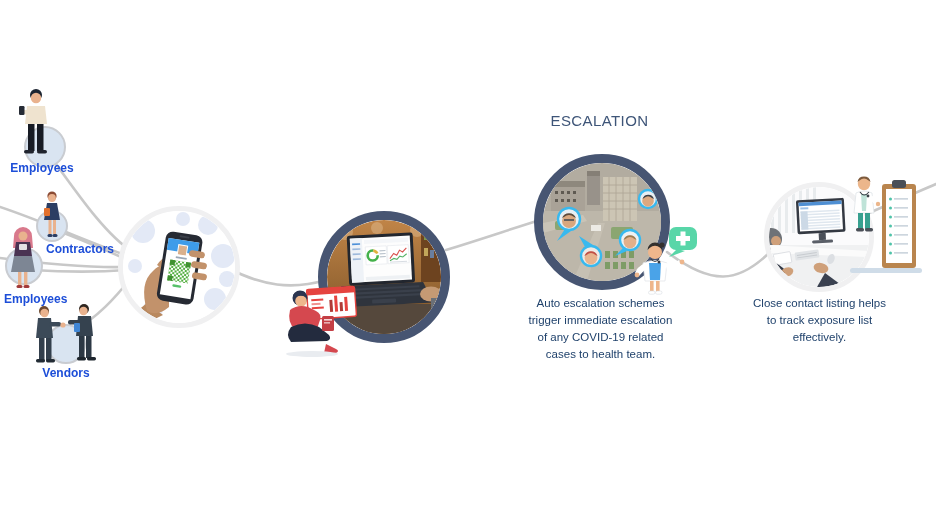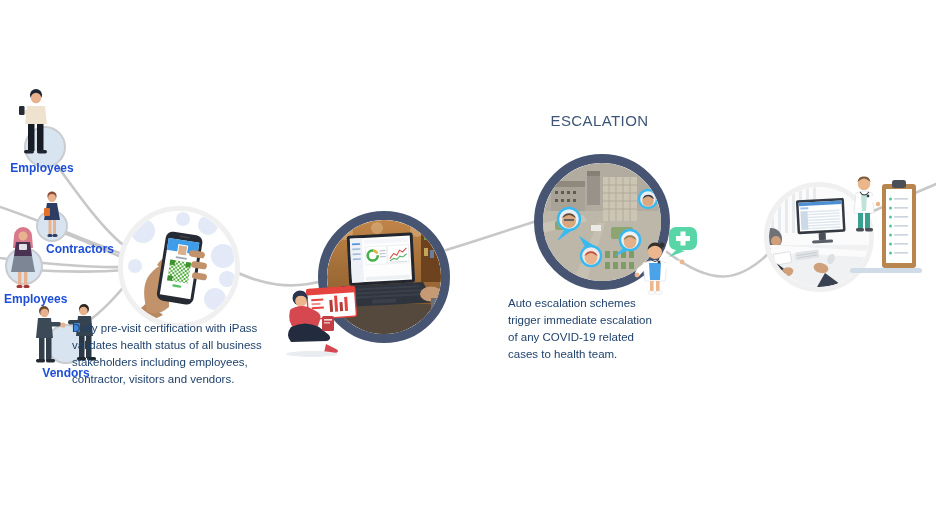--- a/index.html
+++ b/index.html
@@ -3,21 +3,21 @@
 <meta charset="utf-8">
 <style>
   html,body{margin:0;padding:0;background:#fff;}
   #canvas{position:relative;width:936px;height:526px;background:#ffffff;overflow:hidden;
           font-family:"Liberation Sans",sans-serif;}
   .connectors{position:absolute;left:0;top:0;z-index:1;}
   .pin{position:absolute;border:2.5px solid #c9ccd1;background:#d9e4f1;border-radius:50%;z-index:2;box-sizing:border-box;}
   .figure{position:absolute;z-index:3;}
   .st-label{position:absolute;font-weight:bold;font-size:12px;color:#1d4ed8;z-index:4;text-align:center;}
   .stage-title{position:absolute;font-weight:normal;font-size:15px;letter-spacing:.4px;color:#3e5578;text-align:center;z-index:4;}
-  .desc{position:absolute;font-size:11.5px;line-height:17px;color:#1f416b;white-space:pre-line;z-index:4;}
+  .desc{position:absolute;font-size:11.5px;line-height:17px;color:#1f416b;text-align:center;white-space:pre-line;z-index:4;}
   .ring{position:absolute;border-radius:50%;background:#fff;z-index:4;box-sizing:content-box;overflow:hidden;}
   .ring svg{display:block;border-radius:50%;}
   .ring.light{border:5px solid #f0f0f1;}
   .ring.dark{border:9px solid #475572;}
   .extra{position:absolute;z-index:5;}
 </style>
 </head>
 <body>
 
 <div id="canvas">
@@ -135,24 +135,20 @@
         <rect x="46" y="50" width="5" height="5" fill="#3f9130"></rect>
         <rect x="62" y="50" width="5" height="5" fill="#3f9130"></rect>
         <rect x="46" y="66" width="5" height="5" fill="#3f9130"></rect>
         <rect x="52" y="74" width="9" height="2.4" rx="1.2" fill="#57c16a"></rect>
       </g>
       <rect x="66" y="40" width="16" height="6.5" rx="3.2" fill="#c2926b" transform="rotate(9 74 43)"></rect>
       <rect x="68" y="51" width="16" height="6.5" rx="3.2" fill="#c2926b" transform="rotate(9 76 54)"></rect>
       <rect x="69" y="62" width="15" height="6.5" rx="3.2" fill="#c2926b" transform="rotate(9 76 65)"></rect>
     </svg>
   </div>
-  <div class="desc" style="left:72px;top:320px;width:200px">Daily pre-visit certification with iPass
-validates health status of all business
-stakeholders including employees,
-contractor, visitors and vendors.</div>
 
   <div class="ring dark" style="left:318px;top:211px;width:114px;height:114px">
     <svg width="114" height="114" viewBox="0 0 114 114">
       <defs>
         <linearGradient id="warm" x1="0" y1="0" x2="0" y2="1">
           <stop offset="0" stop-color="#c08447"></stop>
             <stop offset="1" stop-color="#7a5226"></stop>
         </linearGradient>
       </defs>
       <rect width="114" height="114" fill="url(#warm)"></rect>
@@ -390,14 +386,17 @@
     <path d="M13 26 h6 l-1 17 h-4 z" fill="#bfe3d8"></path>
     <path d="M22 27 q6 2 9 7 l-3 3 q-5 -4 -8 -6 z" fill="#ffffff"></path>
     <circle cx="30" cy="36" r="2.2" fill="#ecb68b"></circle>
     <path d="M12 24 q4 6 9 0" fill="none" stroke="#3a3f46" stroke-width="1.1"></path>
     <circle cx="20" cy="28" r="1.4" fill="#3a3f46"></circle>
     <rect x="10" y="45" width="5" height="16" fill="#37a08f"></rect>
     <rect x="17" y="45" width="5" height="16" fill="#37a08f"></rect>
     <rect x="8" y="60" width="8" height="3.4" rx="1.6" fill="#4a4f57"></rect>
     <rect x="17" y="60" width="8" height="3.4" rx="1.6" fill="#4a4f57"></rect>
   </svg>
+  <div class="desc" style="left:732px;top:295px;width:175px">Close contact listing helps
+to track exposure list
+effectively.</div>
 
 </div>
 
 </body></html>

